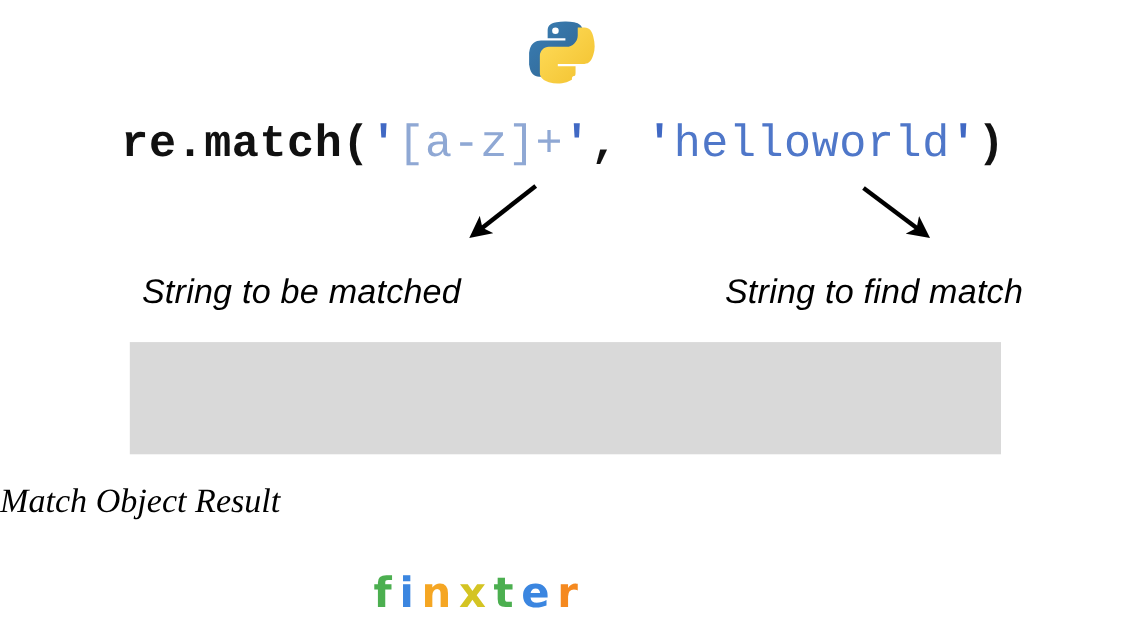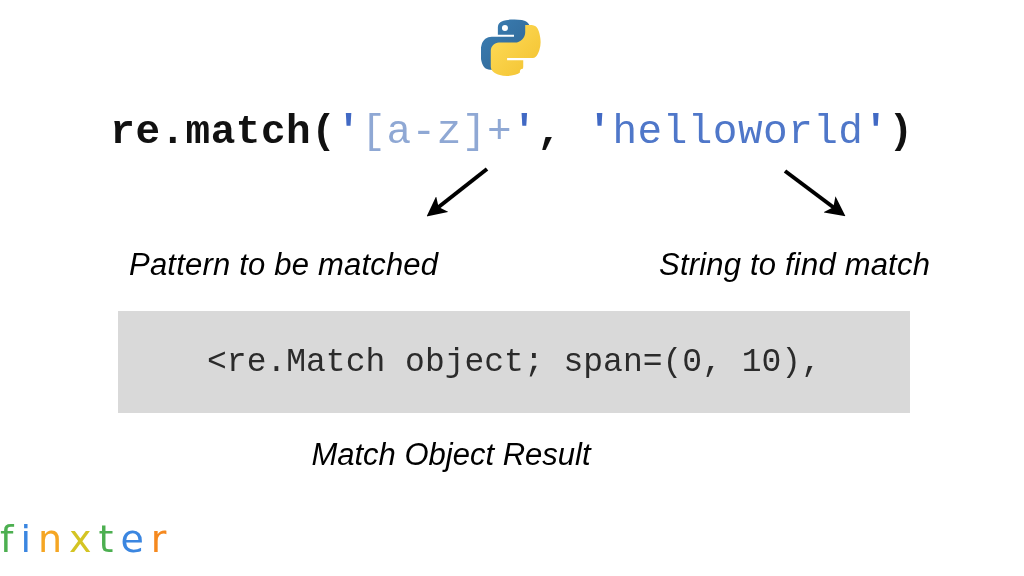--- a/index.html
+++ b/index.html
@@ -110,37 +110,37 @@
     white-space: pre;
     letter-spacing: 0px;
   }
 
   
   #result-caption {
     position: absolute;
     left: 0;
     top: 437px;
     width: 902px;
-    text-align: center;
-    font-family: Liberation Sans, sans-serif;
+    text-align: left;
+    font-family: Liberation Serif, serif;
     font-style: italic;
     font-size: 31px;
     color: #000000;
   }
 
   
   #finxter-logo {
     position: absolute;
     left: 0;
     top: 516px;
     width: 872px;
-    text-align: left;
+    text-align: center;
     font-family: "DejaVu Sans", "Liberation Sans", sans-serif;
     font-size: 38px;
-    font-weight: normal;
+    font-weight: bold;
     letter-spacing: 7px;
     line-height: 46px;
   }
   #finxter-logo span { display: inline; }
 </style>
 </head>
 <body>
 
 <div id="python-logo">
   <svg viewBox="0 0 110 110" width="66" height="68">
@@ -168,22 +168,21 @@
 <svg id="arrows">
   <defs>
     <marker id="arrowhead" markerWidth="5" markerHeight="5" refX="3.6" refY="2.5" orient="auto" markerUnits="strokeWidth">
       <path d="M0,0 L5,2.5 L0,5 L1.2,2.5 Z" fill="#000000"></path>
     </marker>
   </defs>
   <line x1="487" y1="169" x2="431" y2="213" stroke="#000000" stroke-width="4" marker-end="url(#arrowhead)"></line>
   <line x1="785" y1="171" x2="841" y2="213" stroke="#000000" stroke-width="4" marker-end="url(#arrowhead)"></line>
 </svg>
 
-<div class="callout" id="callout-pattern">Pattern to be matched</div>
+<div class="callout" id="callout-pattern">String to be matched</div>
 <div class="callout" id="callout-string">String to find match</div>
 
 <div id="output-box">
-  <div class="output-line">&lt;re.Match object; span=(0, 10),</div>
 </div>
 
 <div id="result-caption">Match Object Result</div>
 
 <div id="finxter-logo"><span style="color: rgb(76, 175, 80);">f</span><span style="color: rgb(59, 134, 224);">i</span><span style="color: rgb(245, 166, 35);">n</span><span style="color: rgb(212, 196, 35);">x</span><span style="color: rgb(76, 175, 80);">t</span><span style="color: rgb(59, 134, 224);">e</span><span style="color: rgb(245, 137, 31);">r</span></div>
 
 </body></html>

